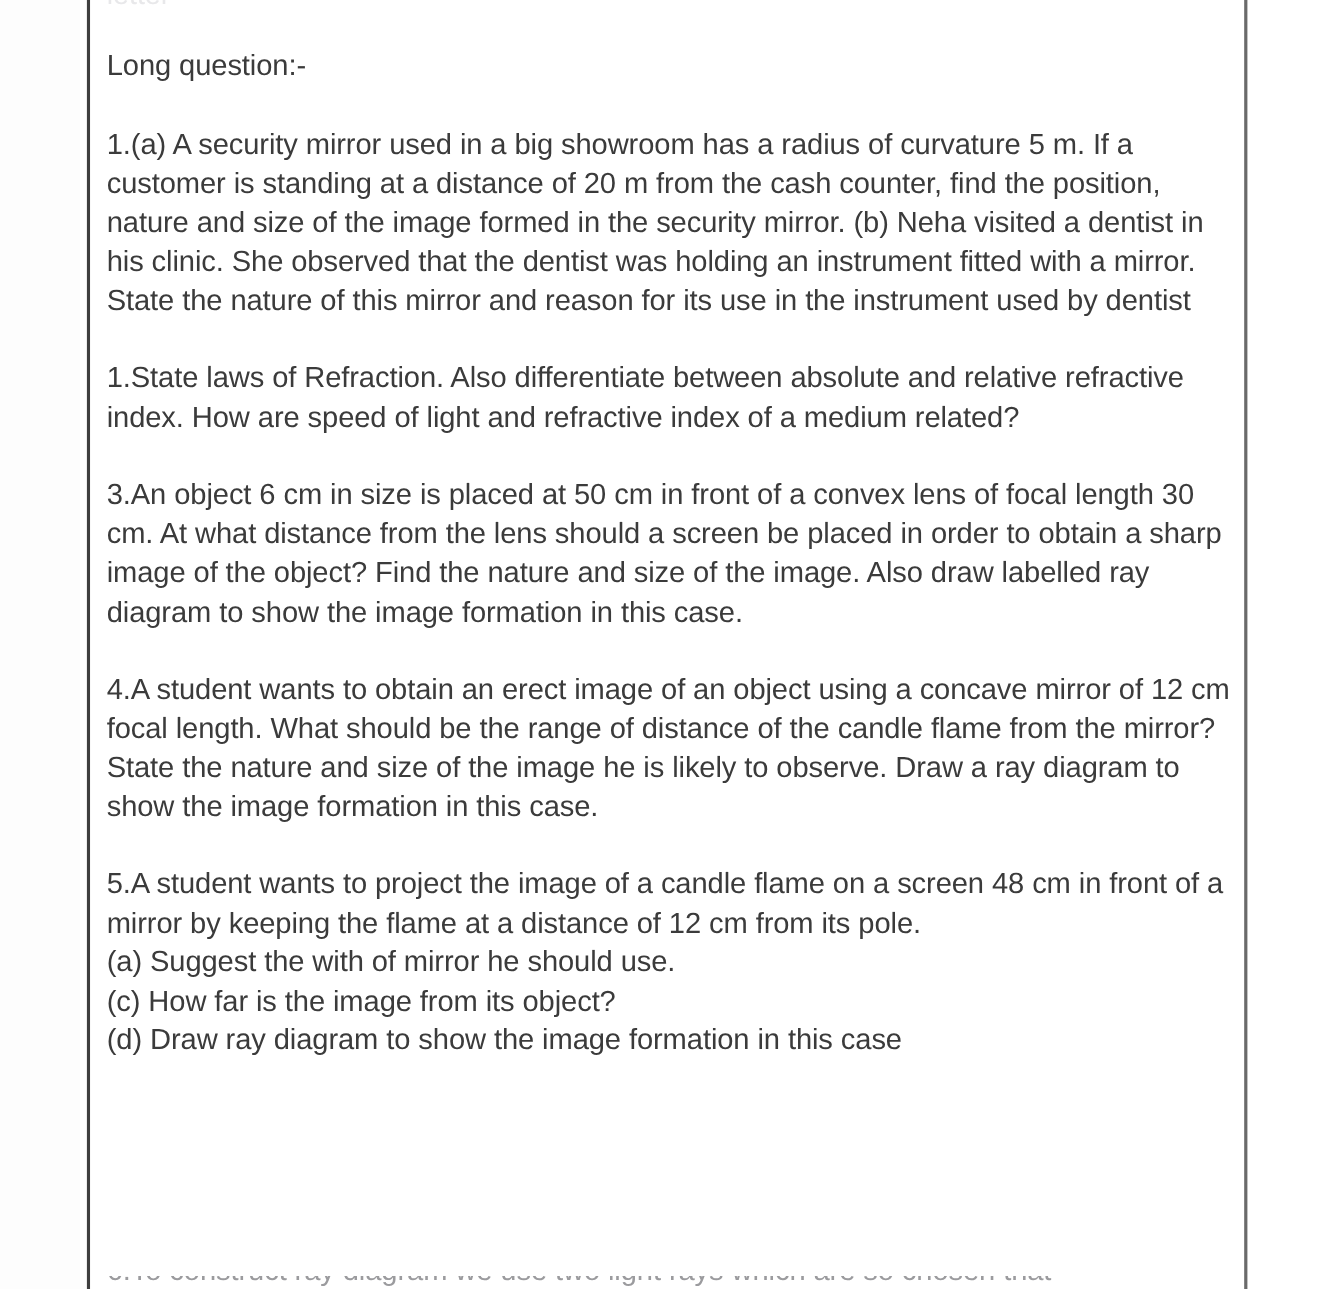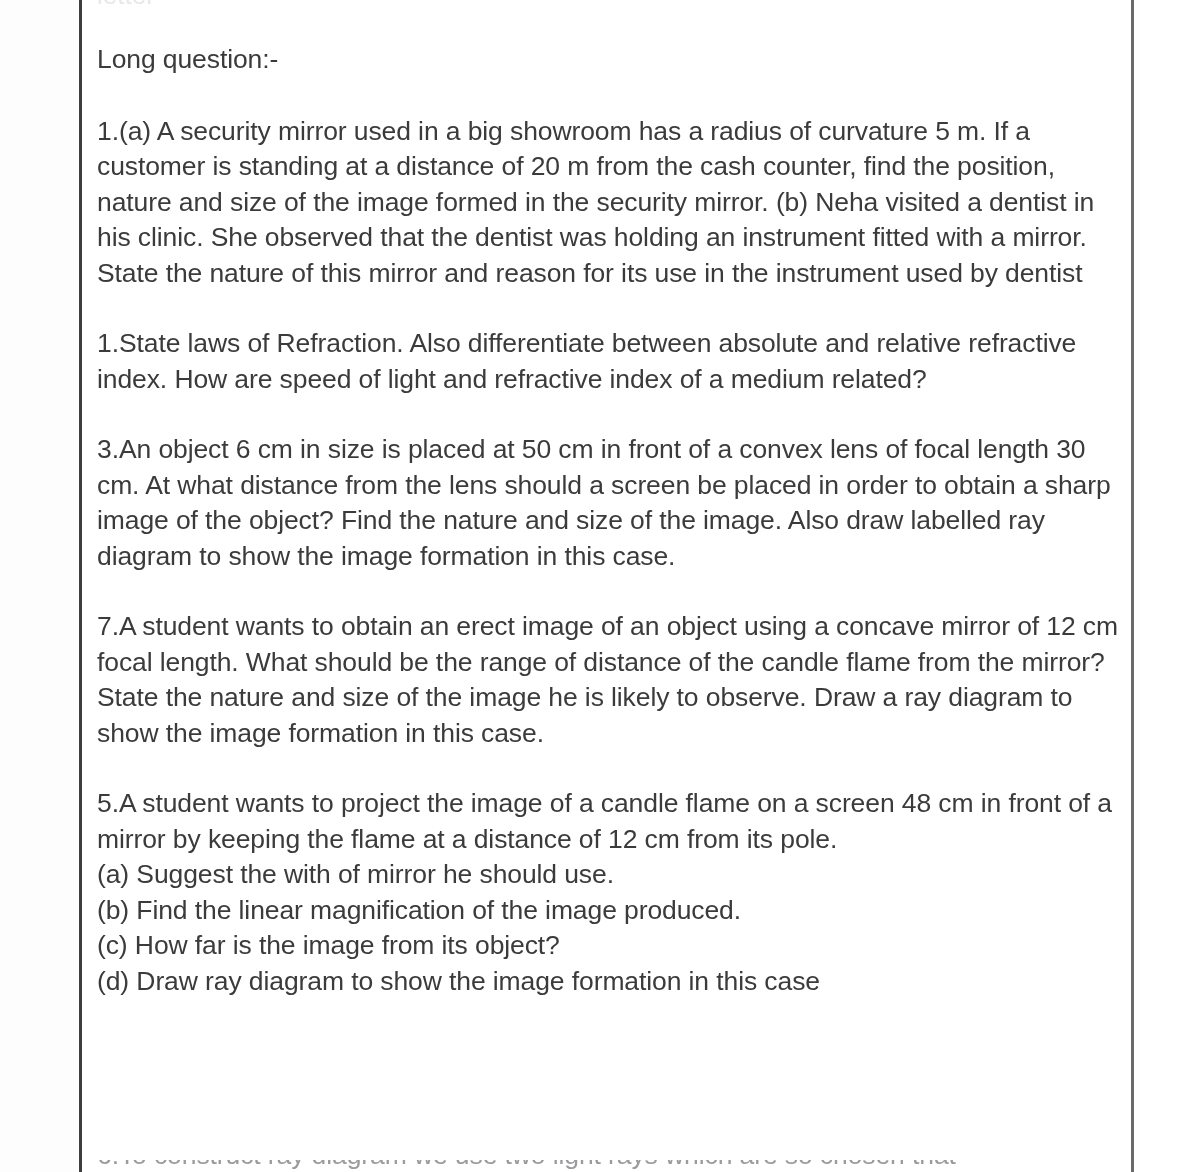--- a/index.html
+++ b/index.html
@@ -138,27 +138,26 @@
       <div class="gap-sm"></div>
 
       <p class="para">1.State laws of Refraction. Also differentiate between absolute and relative refractive index. How are speed of light and refractive index of a medium related?</p>
 
       <div class="gap-sm"></div>
 
       <p class="para">3.An object 6 cm in size is placed at 50 cm in front of a convex lens of focal length 30 cm. At what distance from the lens should a screen be placed in order to obtain a sharp image of the object? Find the nature and size of the image. Also draw labelled ray diagram to show the image formation in this case.</p>
 
       <div class="gap-sm"></div>
 
-      <p class="para">7.A student wants to obtain an erect image of an object using a concave mirror of 12 cm focal length. What should be the range of distance of the candle flame from the mirror? State the nature and size of the image he is likely to observe. Draw a ray diagram to show the image formation in this case.</p>
+      <p class="para">4.A student wants to obtain an erect image of an object using a concave mirror of 12 cm focal length. What should be the range of distance of the candle flame from the mirror? State the nature and size of the image he is likely to observe. Draw a ray diagram to show the image formation in this case.</p>
 
       <div class="gap-sm"></div>
 
       <p class="para">5.A student wants to project the image of a candle flame on a screen 48 cm in front of a mirror by keeping the flame at a distance of 12 cm from its pole.</p>
       <p class="para">(a) Suggest the with of mirror he should use.</p>
-      <p class="para">(b) Find the linear magnification of the image produced.</p>
       <p class="para">(c) How far is the image from its object?</p>
       <p class="para">(d) Draw ray diagram to show the image formation in this case</p>
 
     </div>
 
     <div class="clipped-bottom">
       <p>6.To construct ray diagram we use two light rays which are so chosen that</p>
     </div>
 
   </div>

